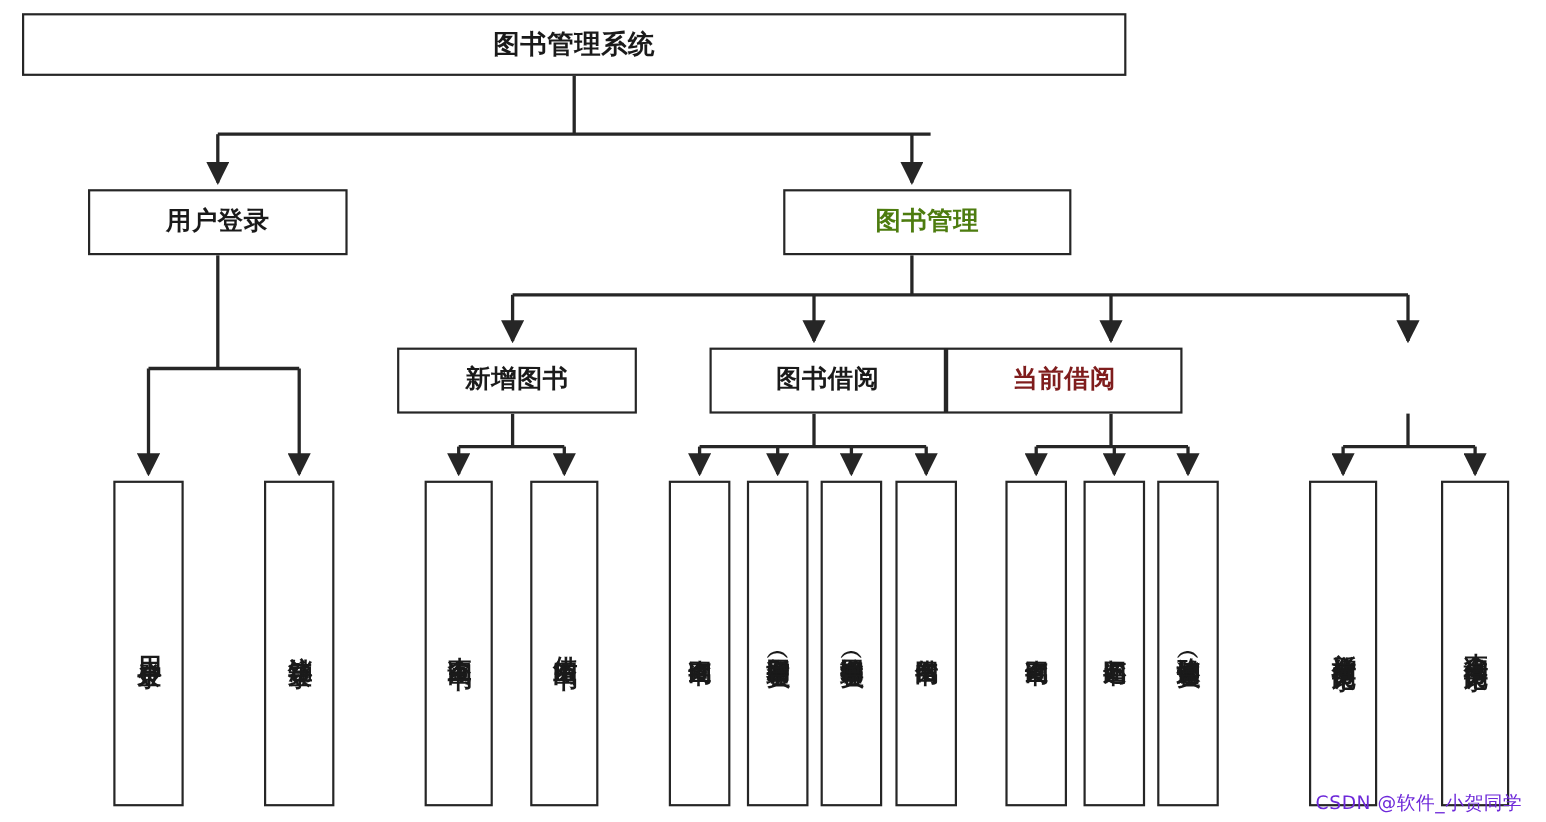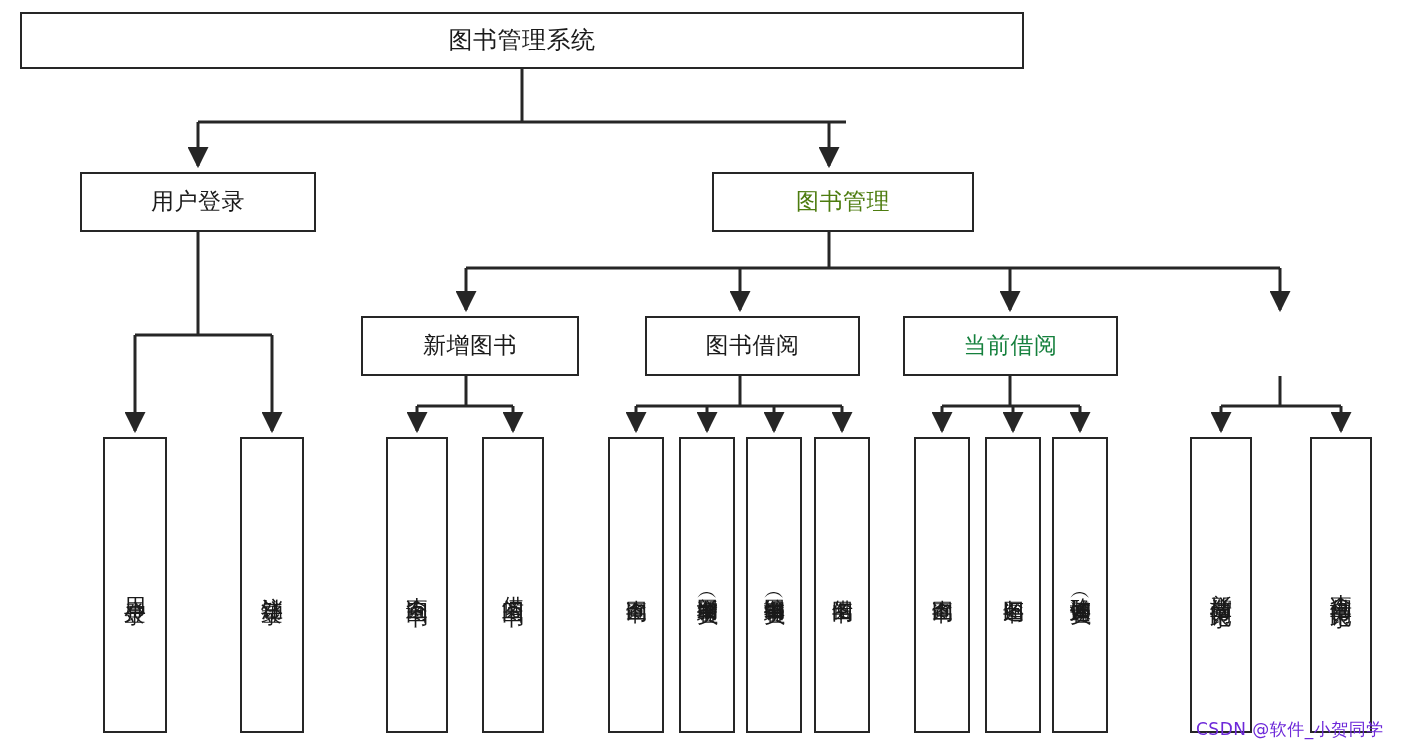--- a/index.html
+++ b/index.html
@@ -32,20 +32,21 @@
     display: flex;
     align-items: center;
     justify-content: center;
     color: #1a1a1a;
   }
   .node .lbl {
     display: block;
     text-align: center;
     line-height: 1.18;
     letter-spacing: 0.5px;
+    font-weight: bold;
   }
   
   .node.h .lbl {
     font-size: 23px;
   }
   .node.root .lbl {
     font-size: 24px;
   }
   
   .node.v {
@@ -140,21 +141,21 @@
   <div class="node h" style="left: 712px; top: 172px; width: 262px; height: 60px; border-color: rgb(38, 38, 38); background: rgb(255, 255, 255); color: #4d7c0f;">
     <span class="lbl">图书管理</span>
   </div>
 
   <div class="node h" style="left: 361px; top: 316px; width: 218px; height: 60px; border-color: rgb(38, 38, 38); background: rgb(255, 255, 255); color: rgb(26, 26, 26);">
     <span class="lbl">新增图书</span>
   </div>
   <div class="node h" style="left: 633px; top: 316px; width: 215px; height: 60px; border-color: rgb(38, 38, 38); background: rgb(255, 255, 255); color: rgb(26, 26, 26); margin-left: 12px;">
     <span class="lbl">图书借阅</span>
   </div>
-  <div class="node h" style="left: 903px; top: 316px; width: 215px; height: 60px; border-color: rgb(38, 38, 38); background: rgb(255, 255, 255); color: #15803d;">
+  <div class="node h" style="left: 860px; top: 316px; width: 215px; height: 60px; border-color: rgb(38, 38, 38); background: rgb(255, 255, 255); color: #7f1d1d;">
     <span class="lbl">当前借阅</span>
   </div>
 
   <div class="node v" style="left: 103px; top: 437px; width: 64px; height: 296px; border-color: rgb(38, 38, 38); background: rgb(255, 255, 255); color: rgb(26, 26, 26);">
     <span class="lbl">用户登录</span>
   </div>
   <div class="node v" style="left: 240px; top: 437px; width: 64px; height: 296px; border-color: rgb(38, 38, 38); background: rgb(255, 255, 255); color: rgb(26, 26, 26);">
     <span class="lbl">注销登录</span>
   </div>
   <div class="node v" style="left: 386px; top: 437px; width: 62px; height: 296px; border-color: rgb(38, 38, 38); background: rgb(255, 255, 255); color: rgb(26, 26, 26);">

